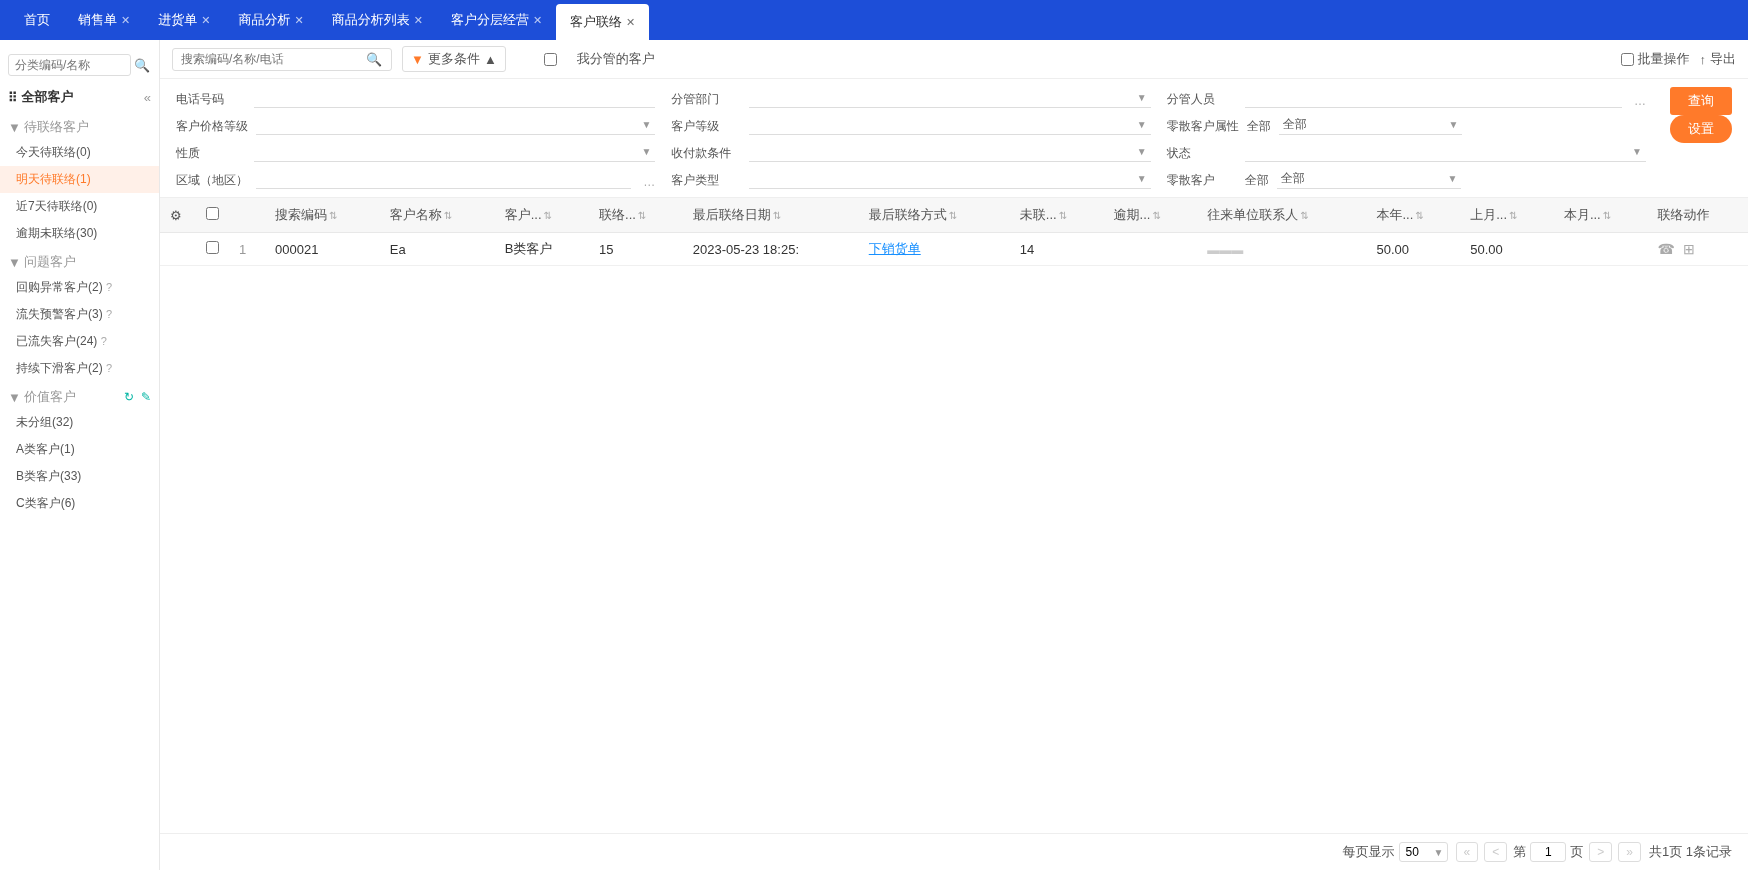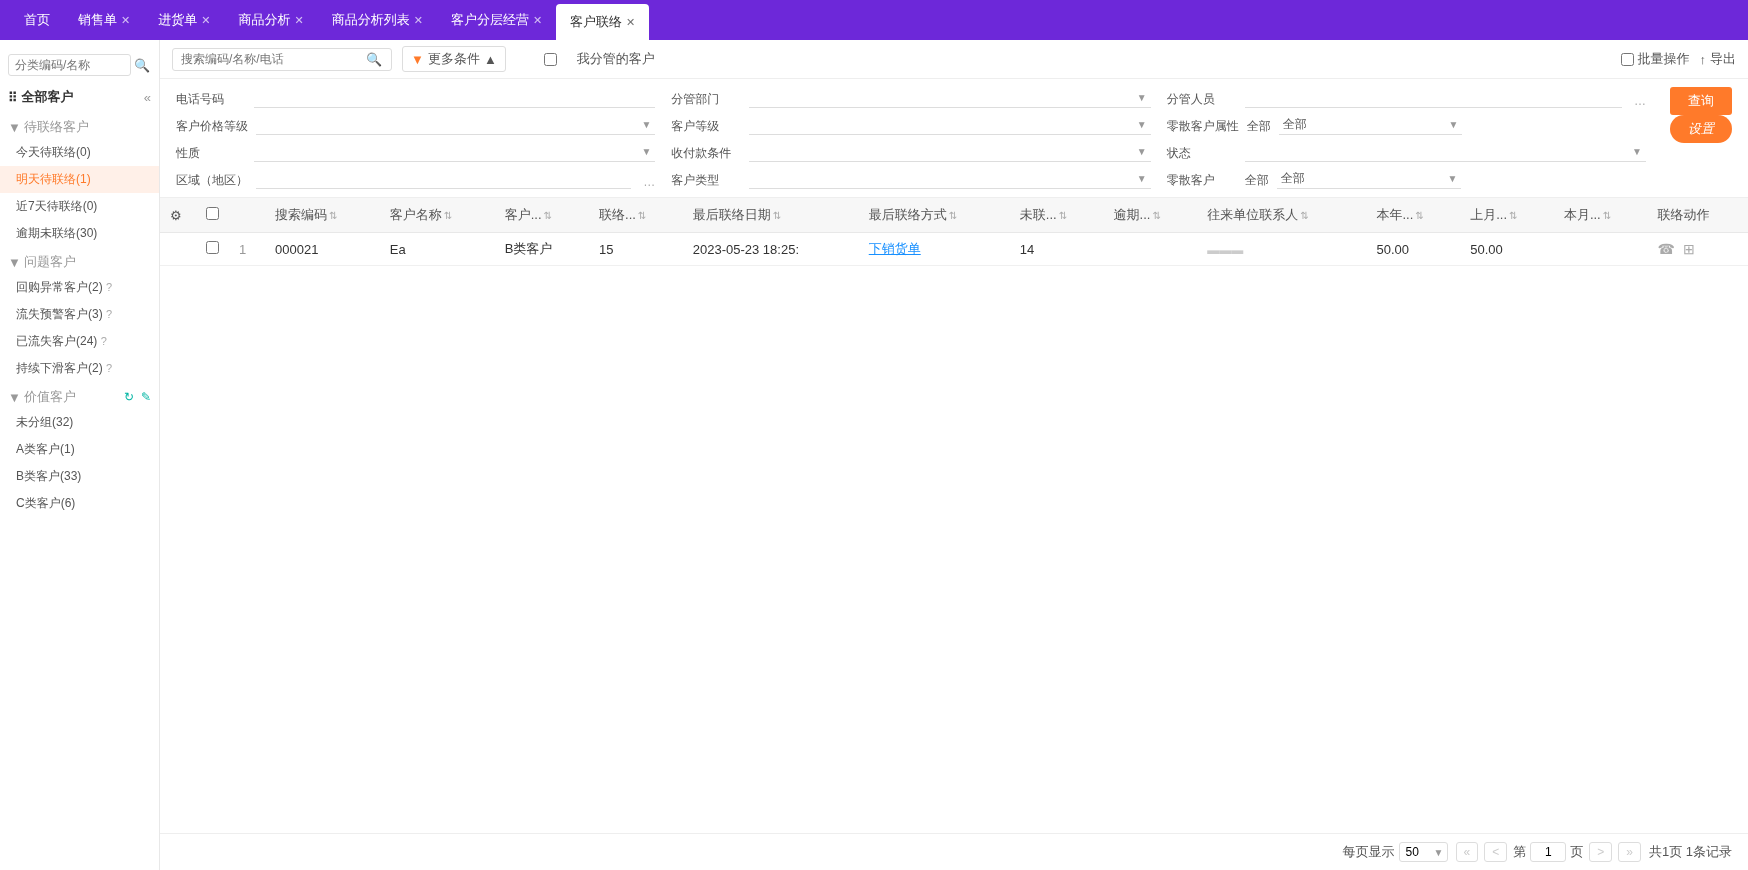--- a/index.html
+++ b/index.html
@@ -1,19 +1,19 @@
 <!DOCTYPE html>
 <html><head>
   <meta charset="utf-8">
   <style>
     * { box-sizing: border-box; margin: 0; padding: 0; font-family: 'Microsoft YaHei', Arial, sans-serif; font-size: 13px; }
     body { background: #f5f5f5; overflow: hidden; }
 
     
-    .top-nav { background: #6d28d9; display: flex; align-items: center; height: 40px; padding: 0 10px; gap: 0; }
+    .top-nav { background: #1d4ed8; display: flex; align-items: center; height: 40px; padding: 0 10px; gap: 0; }
     .nav-item { color: #fff; padding: 0 14px; height: 40px; display: flex; align-items: center; cursor: pointer; white-space: nowrap; font-size: 13px; }
     .nav-item.active { background: #fff; color: #333; border-radius: 4px 4px 0 0; margin-top: 4px; height: 36px; }
     .nav-close { margin-left: 4px; font-size: 11px; opacity: 0.7; }
     .nav-home { font-size: 13px; }
 
     
     .main-layout { display: flex; height: calc(100vh - 40px); }
 
     
     .sidebar { width: 160px; background: #fff; border-right: 1px solid #e8e8e8; overflow-y: auto; flex-shrink: 0; padding: 8px 0; }
@@ -48,21 +48,21 @@
     .filter-field { display: flex; align-items: flex-end; flex: 1; gap: 8px; min-width: 0; }
     .filter-label { color: #555; font-size: 12px; white-space: nowrap; min-width: 70px; }
     .filter-input { flex: 1; border: none; border-bottom: 1px solid #ddd; padding: 3px 4px; font-size: 12px; outline: none; color: #333; background: transparent; }
     .filter-select { flex: 1; border: none; border-bottom: 1px solid #ddd; padding: 3px 20px 3px 4px; font-size: 12px; outline: none; color: #555; background: transparent; appearance: none; cursor: pointer; }
     .filter-select-wrap { flex: 1; position: relative; display: flex; align-items: center; }
     .filter-select-wrap select { width: 100%; border: none; border-bottom: 1px solid #ddd; padding: 3px 20px 3px 4px; font-size: 12px; outline: none; color: #555; background: transparent; appearance: none; cursor: pointer; }
     .filter-select-wrap .caret { position: absolute; right: 4px; color: #999; font-size: 10px; pointer-events: none; }
     .filter-dots { color: #aaa; font-size: 12px; margin-left: 4px; cursor: pointer; }
     .filter-text-val { color: #555; font-size: 12px; }
     .btn-query { background: #ff7a2a; color: #fff; border: none; border-radius: 3px; padding: 5px 18px; font-size: 13px; cursor: pointer; }
-    .btn-setting { background: #ff7a2a; color: #fff; border: none; border-radius: 14px; padding: 5px 14px; font-size: 13px; cursor: pointer; font-style: italic; }
+    .btn-setting { background: #ff7a2a; color: #fff; border: none; border-radius: 14px; padding: 5px 14px; font-size: 13px; cursor: pointer; }
     .query-btns { display: flex; flex-direction: column; flex-shrink: 0; margin-left: 16px; }
 
     
     .table-area { flex: 1; overflow: auto; background: #fff; margin: 0; }
     table { width: 100%; border-collapse: collapse; font-size: 12px; }
     thead tr { background: #f7f7f7; }
     th { padding: 8px 10px; text-align: left; color: #555; font-weight: normal; border-bottom: 1px solid #e8e8e8; white-space: nowrap; position: sticky; top: 0; background: #f7f7f7; z-index: 1; }
     td { padding: 7px 10px; border-bottom: 1px solid #f0f0f0; color: #333; white-space: nowrap; }
     .col-sort { color: #aaa; font-size: 10px; margin-left: 2px; }
     .link-text { color: #1890ff; cursor: pointer; text-decoration: underline; }

